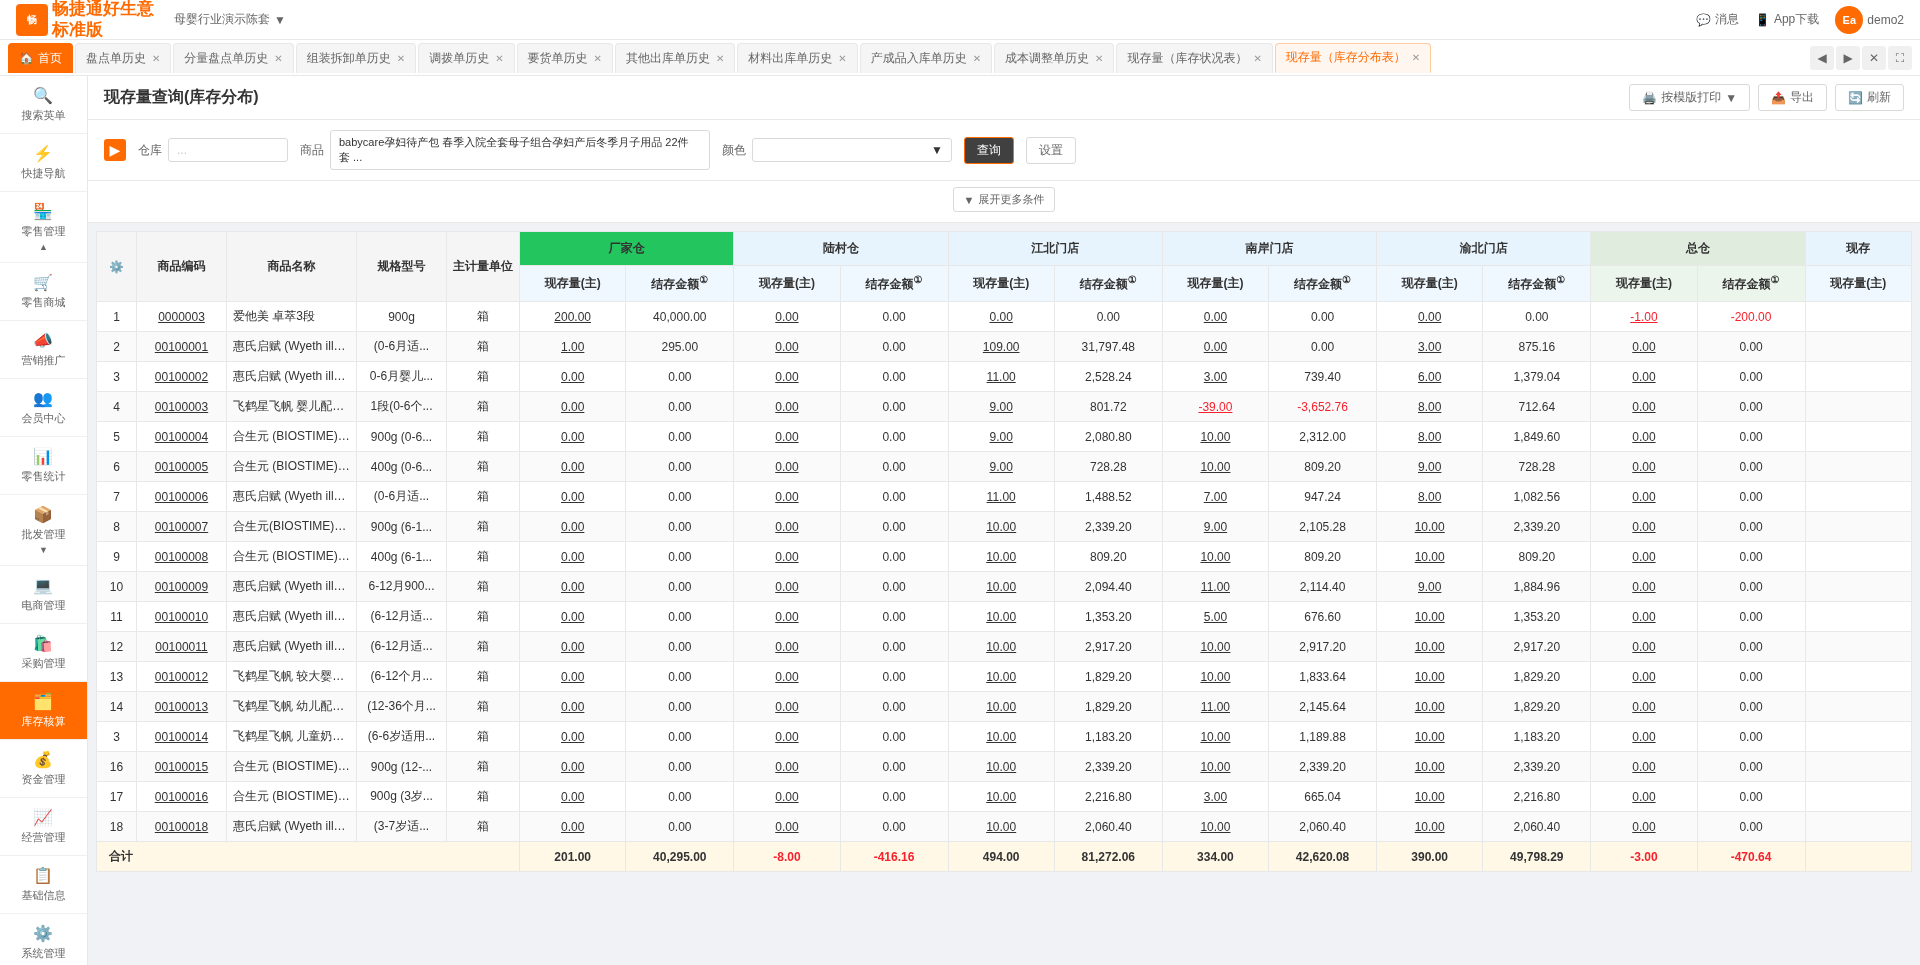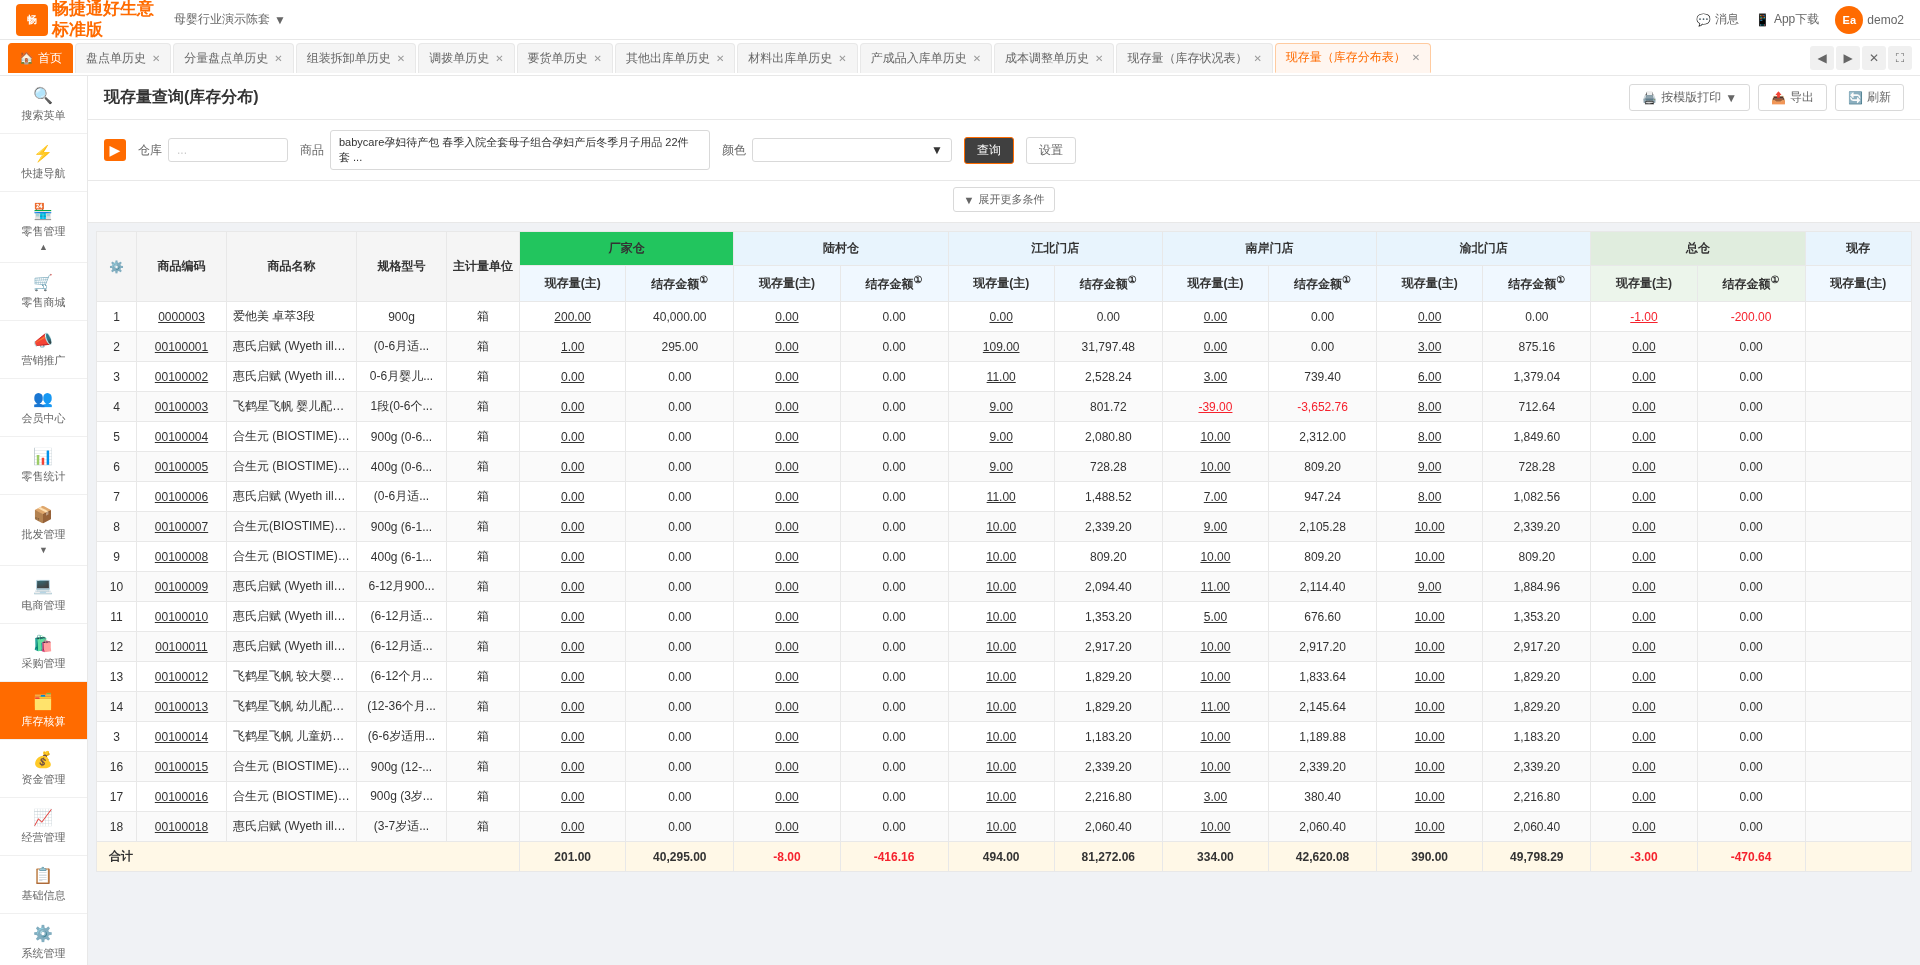--- a/index.html
+++ b/index.html
@@ -650,21 +650,21 @@
     <td style="text-align:left;max-width:130px;overflow:hidden;text-overflow:ellipsis;white-space:nowrap;" title="合生元 (BIOSTIME) ...">合生元 (BIOSTIME) ...</td>
     <td>900g (3岁...</td>
     <td>箱</td>
     <td><span class="underline-val">0.00</span></td>
     <td>0.00</td>
     <td><span class="underline-val">0.00</span></td>
     <td>0.00</td>
     <td><span class="underline-val">10.00</span></td>
     <td>2,216.80</td>
     <td><span class="underline-val">3.00</span></td>
-    <td style="">380.40</td>
+    <td style="">665.04</td>
     <td><span class="underline-val">10.00</span></td>
     <td>2,216.80</td>
     <td><span class="underline-val">0.00</span></td>
     <td style="">0.00</td>
     <td></td>
   </tr>
             <tr>
     <td>18</td>
     <td><span class="underline-val">00100018</span></td>
     <td style="text-align:left;max-width:130px;overflow:hidden;text-overflow:ellipsis;white-space:nowrap;" title="惠氏启赋 (Wyeth illu...">惠氏启赋 (Wyeth illu...</td>

